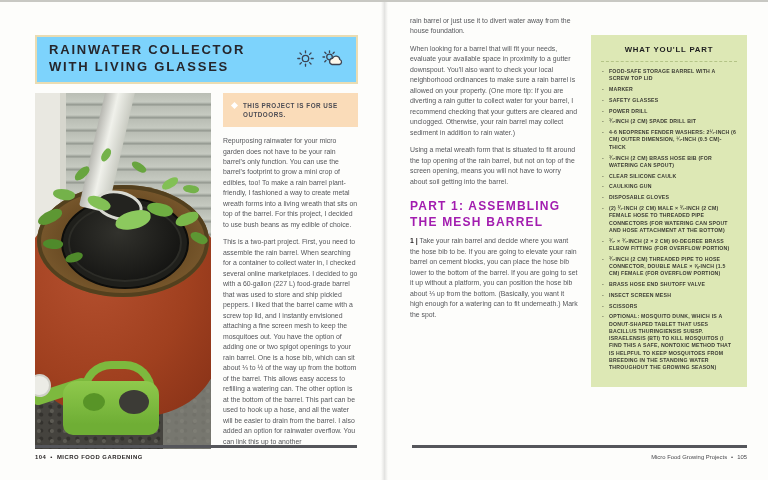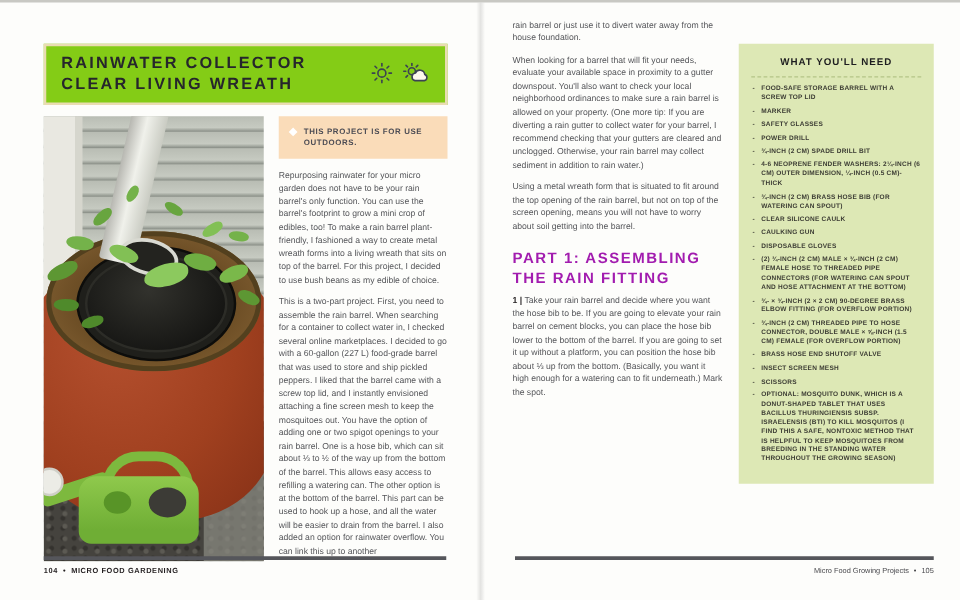--- a/index.html
+++ b/index.html
@@ -9,21 +9,21 @@
     font-family:"Liberation Sans", sans-serif;color:#231f20;overflow:hidden;
   }
   .gutter{position:absolute;left:381px;top:0;width:7px;height:100%;
     background:linear-gradient(90deg,rgba(0,0,0,0) 0%,rgba(0,0,0,0.10) 50%,rgba(0,0,0,0) 100%);}
   .page{position:absolute;top:0;height:480px;box-sizing:border-box;}
   .page-left{left:0;width:384px;padding:33px 26px 0 35px;}
   .page-right{left:384px;width:384px;padding:14px 21px 0 26px;}
 
   
   .title-box{display:flex;justify-content:space-between;align-items:center;
-    background:#84cc16;border:2px solid #eadcb2;padding:5px 12px 6px 12px;margin-bottom:9px;}
+    background:#7dd3fc;border:2px solid #eadcb2;padding:5px 12px 6px 12px;margin-bottom:9px;}
   .title-box h1{margin:0;font-size:13px;line-height:1.3;letter-spacing:1.8px;color:#26262c;font-weight:bold;}
   .title-icons{display:flex;gap:8px;align-items:center;}
   .title-icons svg{display:block;}
 
   .left-row{display:flex;gap:12px;}
   .text-small p{margin:0 0 7px 0;font-size:6.9px;line-height:1.52;color:#55565a;}
   .left-col{flex:1;min-width:0;}
   .note-box{background:#fadcb9;display:flex;gap:6px;align-items:flex-start;
     padding:8px 8px 8px 9px;margin-bottom:9px;}
   .diamond{width:5px;height:5px;background:#ffffff;transform:rotate(45deg);margin-top:2px;flex:0 0 auto;}
@@ -90,21 +90,21 @@
 </head>
 <body>
 
 <div class="spread">
 
   <div class="page page-left">
 
     <div class="title-box">
       <h1>
         <span>RAINWATER COLLECTOR</span><br>
-        <span>CLEAR LIVING WREATH</span>
+        <span>WITH LIVING GLASSES</span>
       </h1>
       <div class="title-icons">
         <svg width="17" height="17" viewBox="0 0 17 17">
           <g stroke="#3c4352" stroke-width="1.3" fill="none" stroke-linecap="round">
             <circle cx="8.5" cy="8.5" r="3.2"></circle>
             <line x1="8.5" y1="0.8" x2="8.5" y2="2.8"></line>
               <line x1="8.5" y1="14.2" x2="8.5" y2="16.2"></line>
             <line x1="0.8" y1="8.5" x2="2.8" y2="8.5"></line>
               <line x1="14.2" y1="8.5" x2="16.2" y2="8.5"></line>
             <line x1="3" y1="3" x2="4.4" y2="4.4"></line>
@@ -181,31 +181,31 @@
   <div class="page page-right">
 
     <div class="right-row">
       <div class="rt-col text-small">
         <p>rain barrel or just use it to divert water away from the house foundation.</p>
         <p>When looking for a barrel that will fit your needs, evaluate your available space in proximity to a gutter downspout. You'll also want to check your local neighborhood ordinances to make sure a rain barrel is allowed on your property. (One more tip: If you are diverting a rain gutter to collect water for your barrel, I recommend checking that your gutters are cleared and unclogged. Otherwise, your rain barrel may collect sediment in addition to rain water.)</p>
         <p>Using a metal wreath form that is situated to fit around the top opening of the rain barrel, but not on top of the screen opening, means you will not have to worry about soil getting into the barrel.</p>
 
         <h2 class="part-heading">
           <span>PART 1: ASSEMBLING</span><br>
-          <span>THE RAIN FITTING</span>
+          <span>THE MESH BARREL</span>
         </h2>
 
 
         <div class="step">
           <p><span class="stepnum">1 | </span><span>Take your rain barrel and decide where you want the hose bib to be. If you are going to elevate your rain barrel on cement blocks, you can place the hose bib lower to the bottom of the barrel. If you are going to set it up without a platform, you can position the hose bib about ⅓ up from the bottom. (Basically, you want it high enough for a watering can to fit underneath.) Mark the spot.</span></p>
         </div>
       </div>
 
       <aside class="needs">
-        <h4>WHAT YOU'LL NEED</h4>
+        <h4>WHAT YOU'LL PART</h4>
         <ul>
           <li>FOOD-SAFE STORAGE BARREL WITH A SCREW TOP LID</li>
           <li>MARKER</li>
           <li>SAFETY GLASSES</li>
           <li>POWER DRILL</li>
           <li>¾-INCH (2 CM) SPADE DRILL BIT</li>
           <li>4-6 NEOPRENE FENDER WASHERS: 2¼-INCH (6 CM) OUTER DIMENSION, ¼-INCH (0.5 CM)-THICK</li>
           <li>¾-INCH (2 CM) BRASS HOSE BIB (FOR WATERING CAN SPOUT)</li>
           <li>CLEAR SILICONE CAULK</li>
           <li>CAULKING GUN</li>

